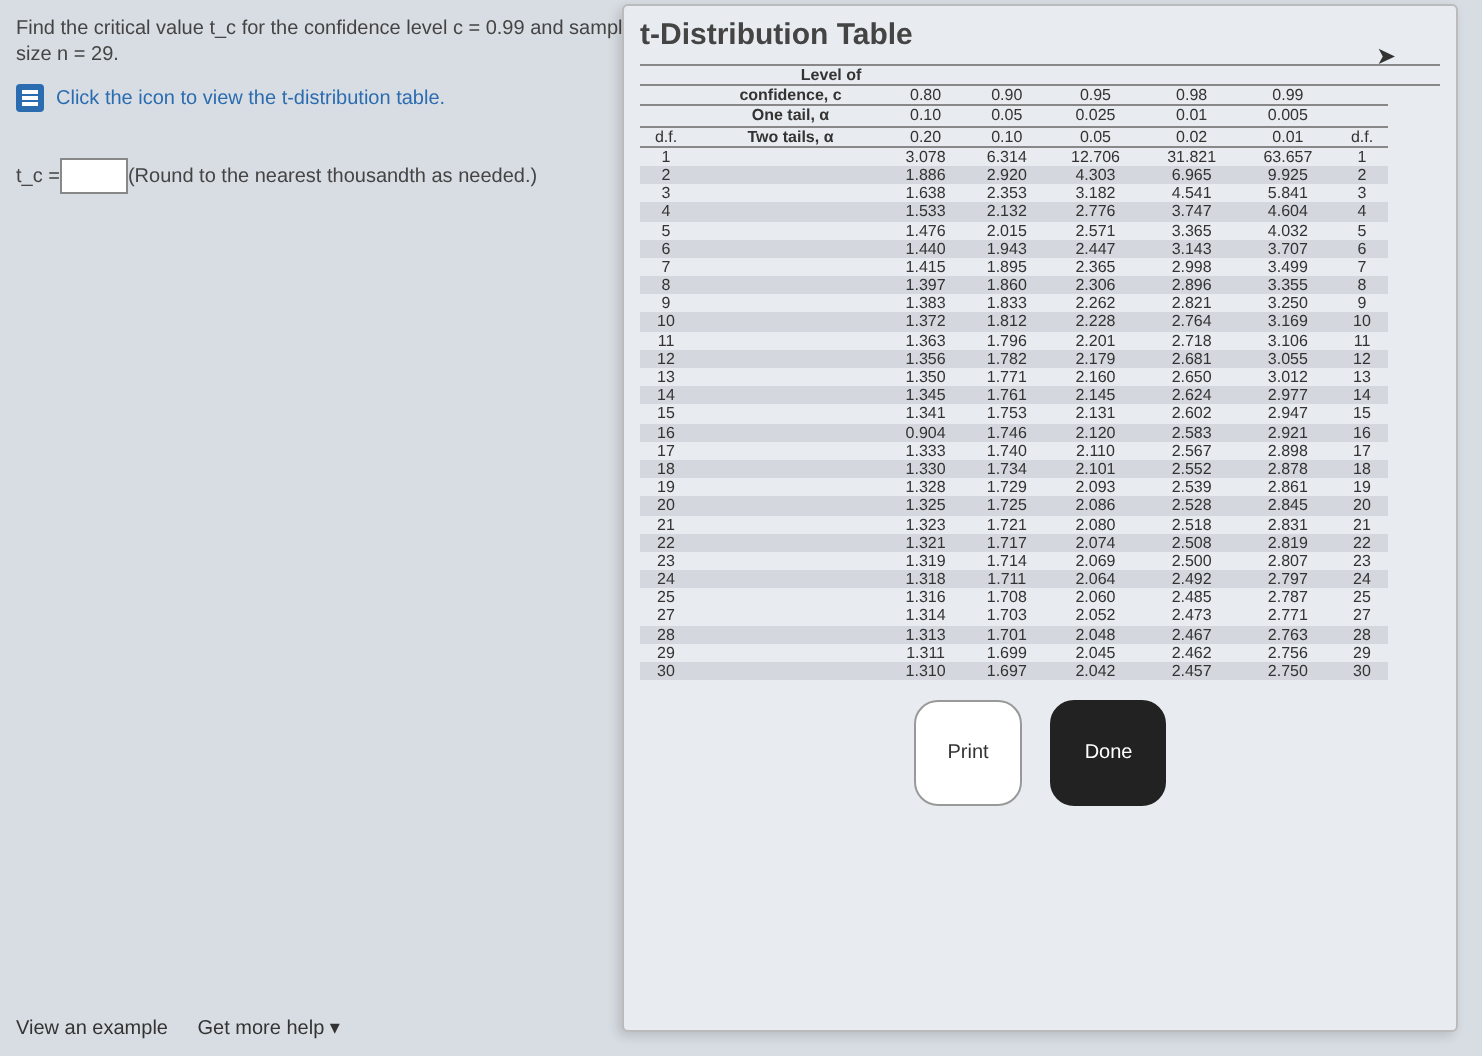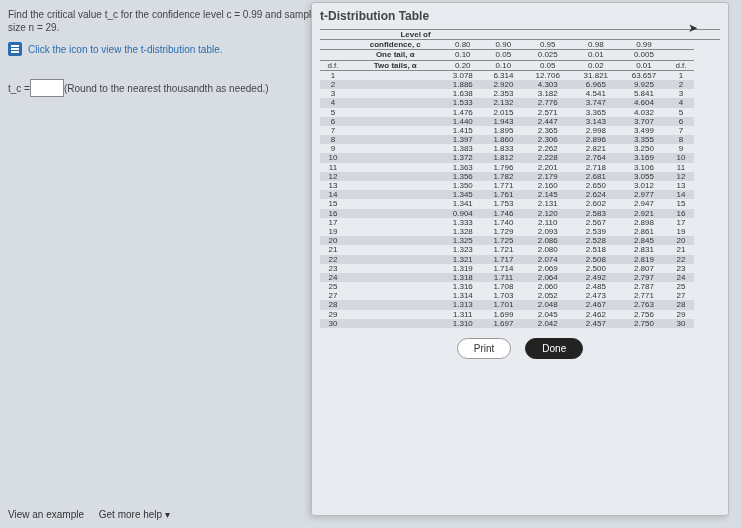--- a/index.html
+++ b/index.html
@@ -7,31 +7,31 @@
 .left-panel{position:absolute;left:8px;top:8px;width:310px}
 .prompt{font-size:10px;color:#444;line-height:1.3;margin-bottom:8px}
 .link-row{display:flex;align-items:center;gap:6px;margin-bottom:23px}
 .link-icon{width:14px;height:14px;background:#2b6cb0;border-radius:2px;display:flex;align-items:center;justify-content:center}
 .link-text{color:#2b6cb0;font-size:10px;cursor:pointer}
 .answer-row{font-size:10px;color:#444;display:flex;align-items:center;gap:0}
 .answer-input{width:28px;height:14px;border:1px solid #888;background:#fff}
 .footer-links{position:absolute;left:8px;bottom:8px;font-size:10px;color:#333}
 .footer-links span{margin-right:12px;cursor:pointer}
 .right-panel{position:absolute;right:12px;top:2px;width:400px;height:500px;background:#e8ebef;border:1px solid #bbb;border-radius:3px;padding:6px 8px;box-shadow:-2px 2px 6px rgba(0,0,0,0.15)}
-.panel-title{font-size:12px;font-weight:bold;color:#444;margin-bottom:6px}
+.panel-title{font-size:15px;font-weight:bold;color:#444;margin-bottom:6px}
 .cursor{position:absolute;right:30px;top:18px;font-size:12px}
 .table-wrap{font-size:8px;line-height:1.15}
 table{border-collapse:collapse;width:100%}
 th,td{padding:0 2px;text-align:center;font-weight:normal}
 .hdr td{border-top:1px solid #888;border-bottom:1px solid #888}
 .df-col{width:22px;text-align:center}
 .body-row td{border:none}
 .body-row.alt{background:#d4d8de}
 .btn-row{display:flex;justify-content:center;gap:14px;margin-top:10px}
-.btn{padding:4px 16px;border-radius:12px;font-size:10px;cursor:pointer;border:1px solid #999}
+.btn{padding:20px 16px;border-radius:12px;font-size:10px;cursor:pointer;border:1px solid #999}
 .btn-print{background:#fff;color:#333}
 .btn-done{background:#222;color:#fff;border-color:#222}
 .lbl{text-align:center;padding-left:4px;font-weight:bold}
 </style>
 </head>
 <body>
 <div class="viewport">
 
 <div class="left-panel">
   <div class="prompt">Find the critical value t_c for the confidence level c = 0.99 and sample size n = 29.</div>
@@ -264,20 +264,30 @@
             <tr class="body-row">
               <td class="df-col">17</td>
               <td></td>
               <td>1.333</td>
               <td>1.740</td>
               <td>2.110</td>
               <td>2.567</td>
               <td>2.898</td>
               <td class="df-col">17</td>
             </tr>
+            <tr class="body-row alt">
+              <td class="df-col">18</td>
+              <td></td>
+              <td>1.330</td>
+              <td>1.734</td>
+              <td>2.101</td>
+              <td>2.552</td>
+              <td>2.878</td>
+              <td class="df-col">18</td>
+            </tr>
             <tr class="body-row">
               <td class="df-col">19</td>
               <td></td>
               <td>1.328</td>
               <td>1.729</td>
               <td>2.093</td>
               <td>2.539</td>
               <td>2.861</td>
               <td class="df-col">19</td>
             </tr>

